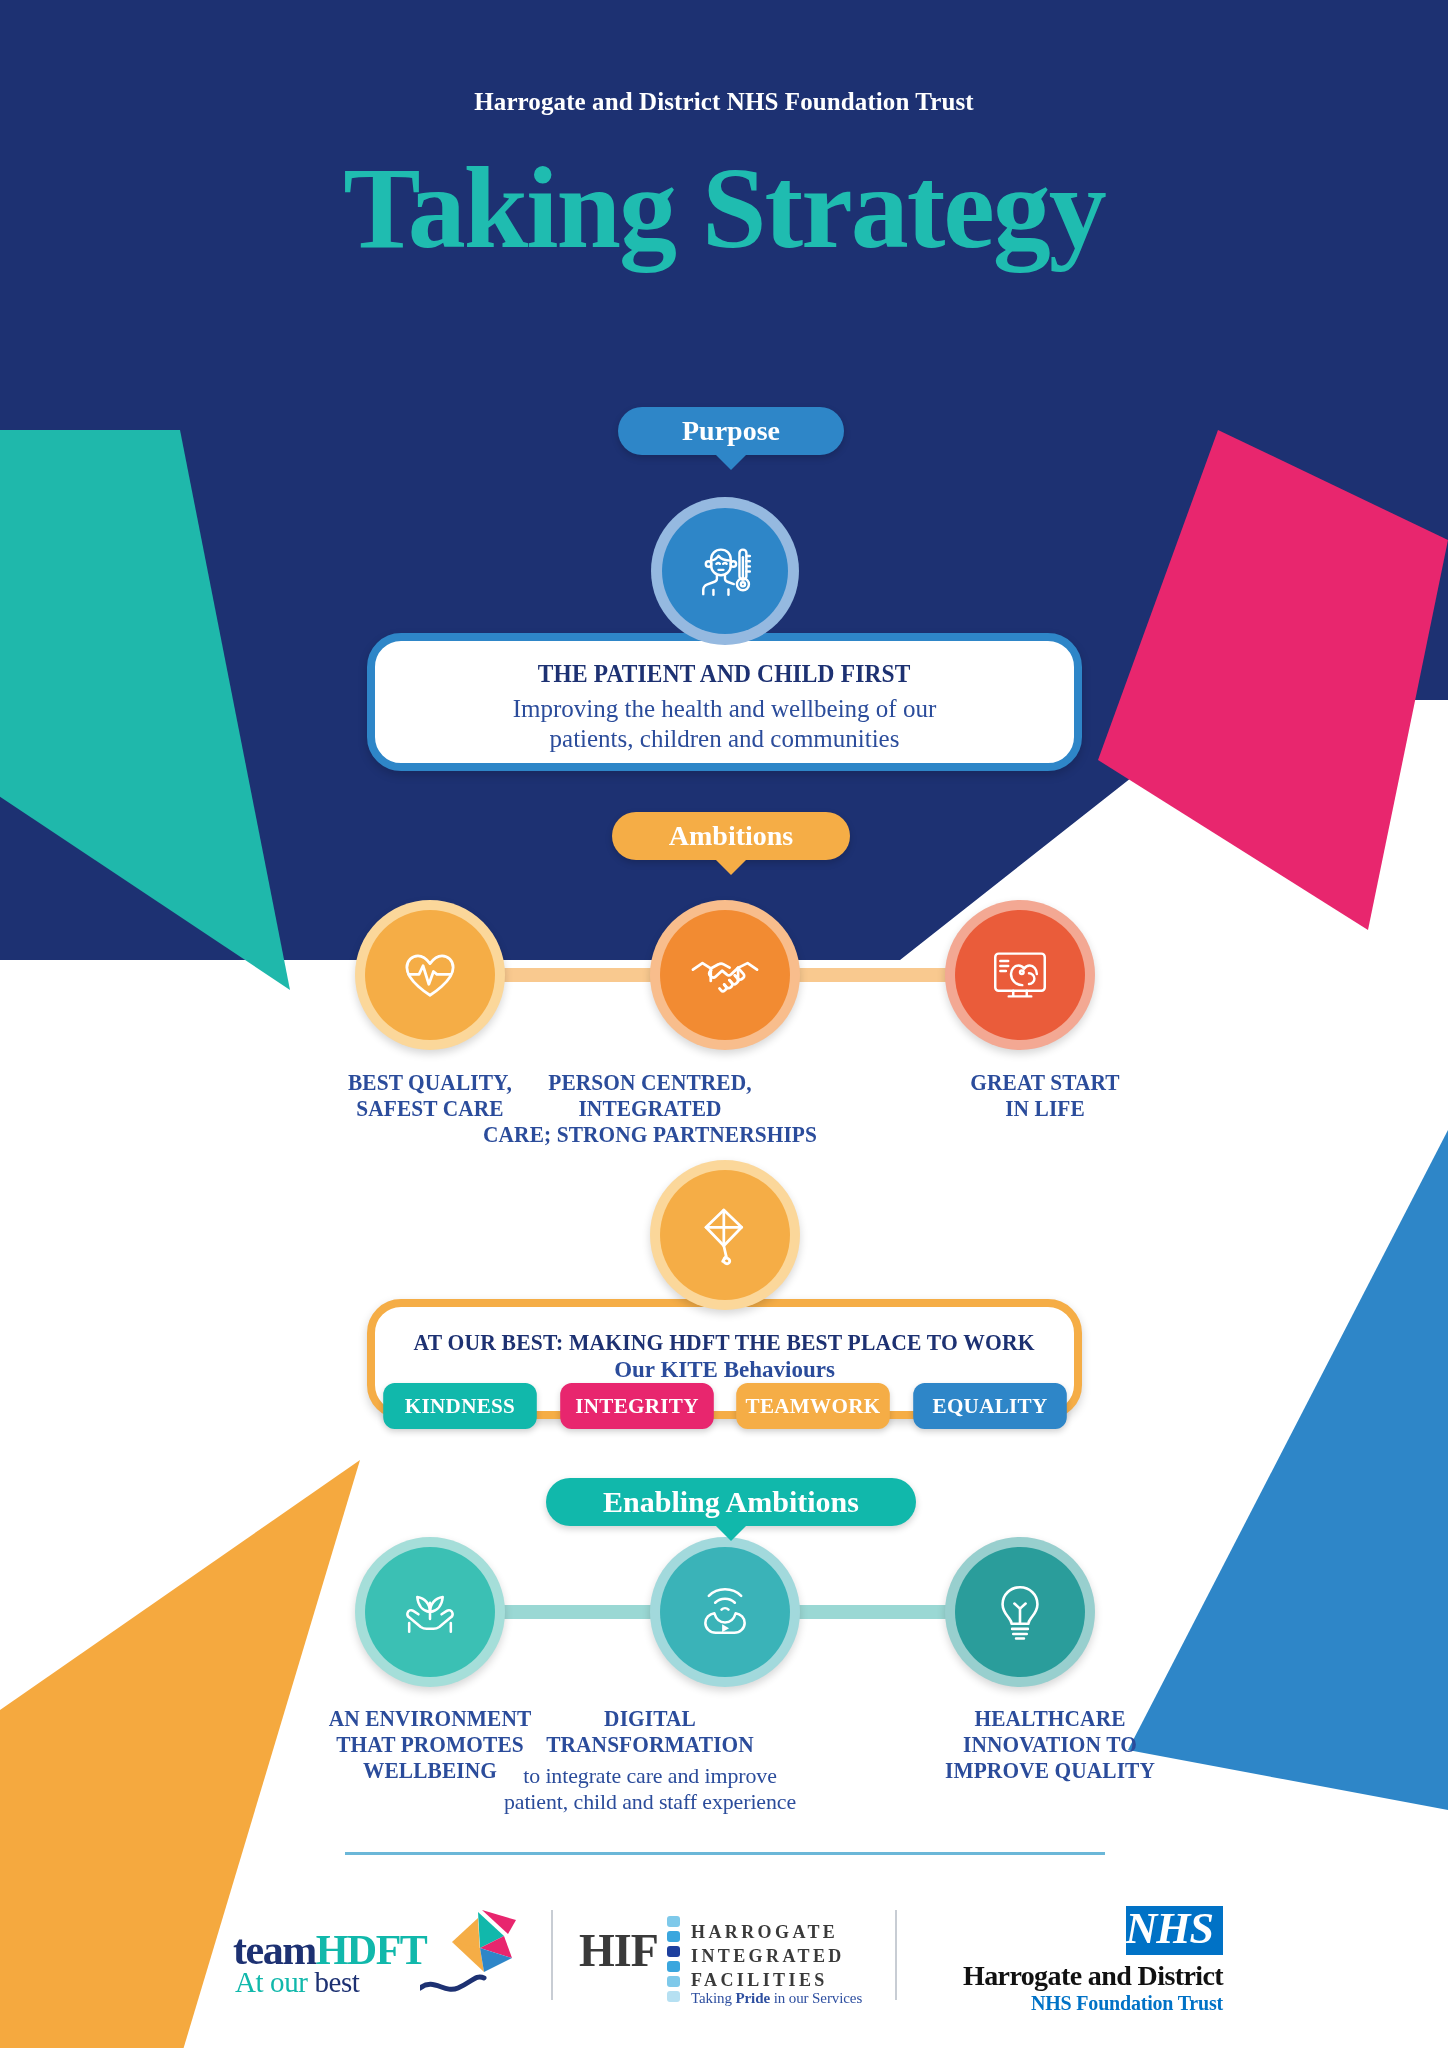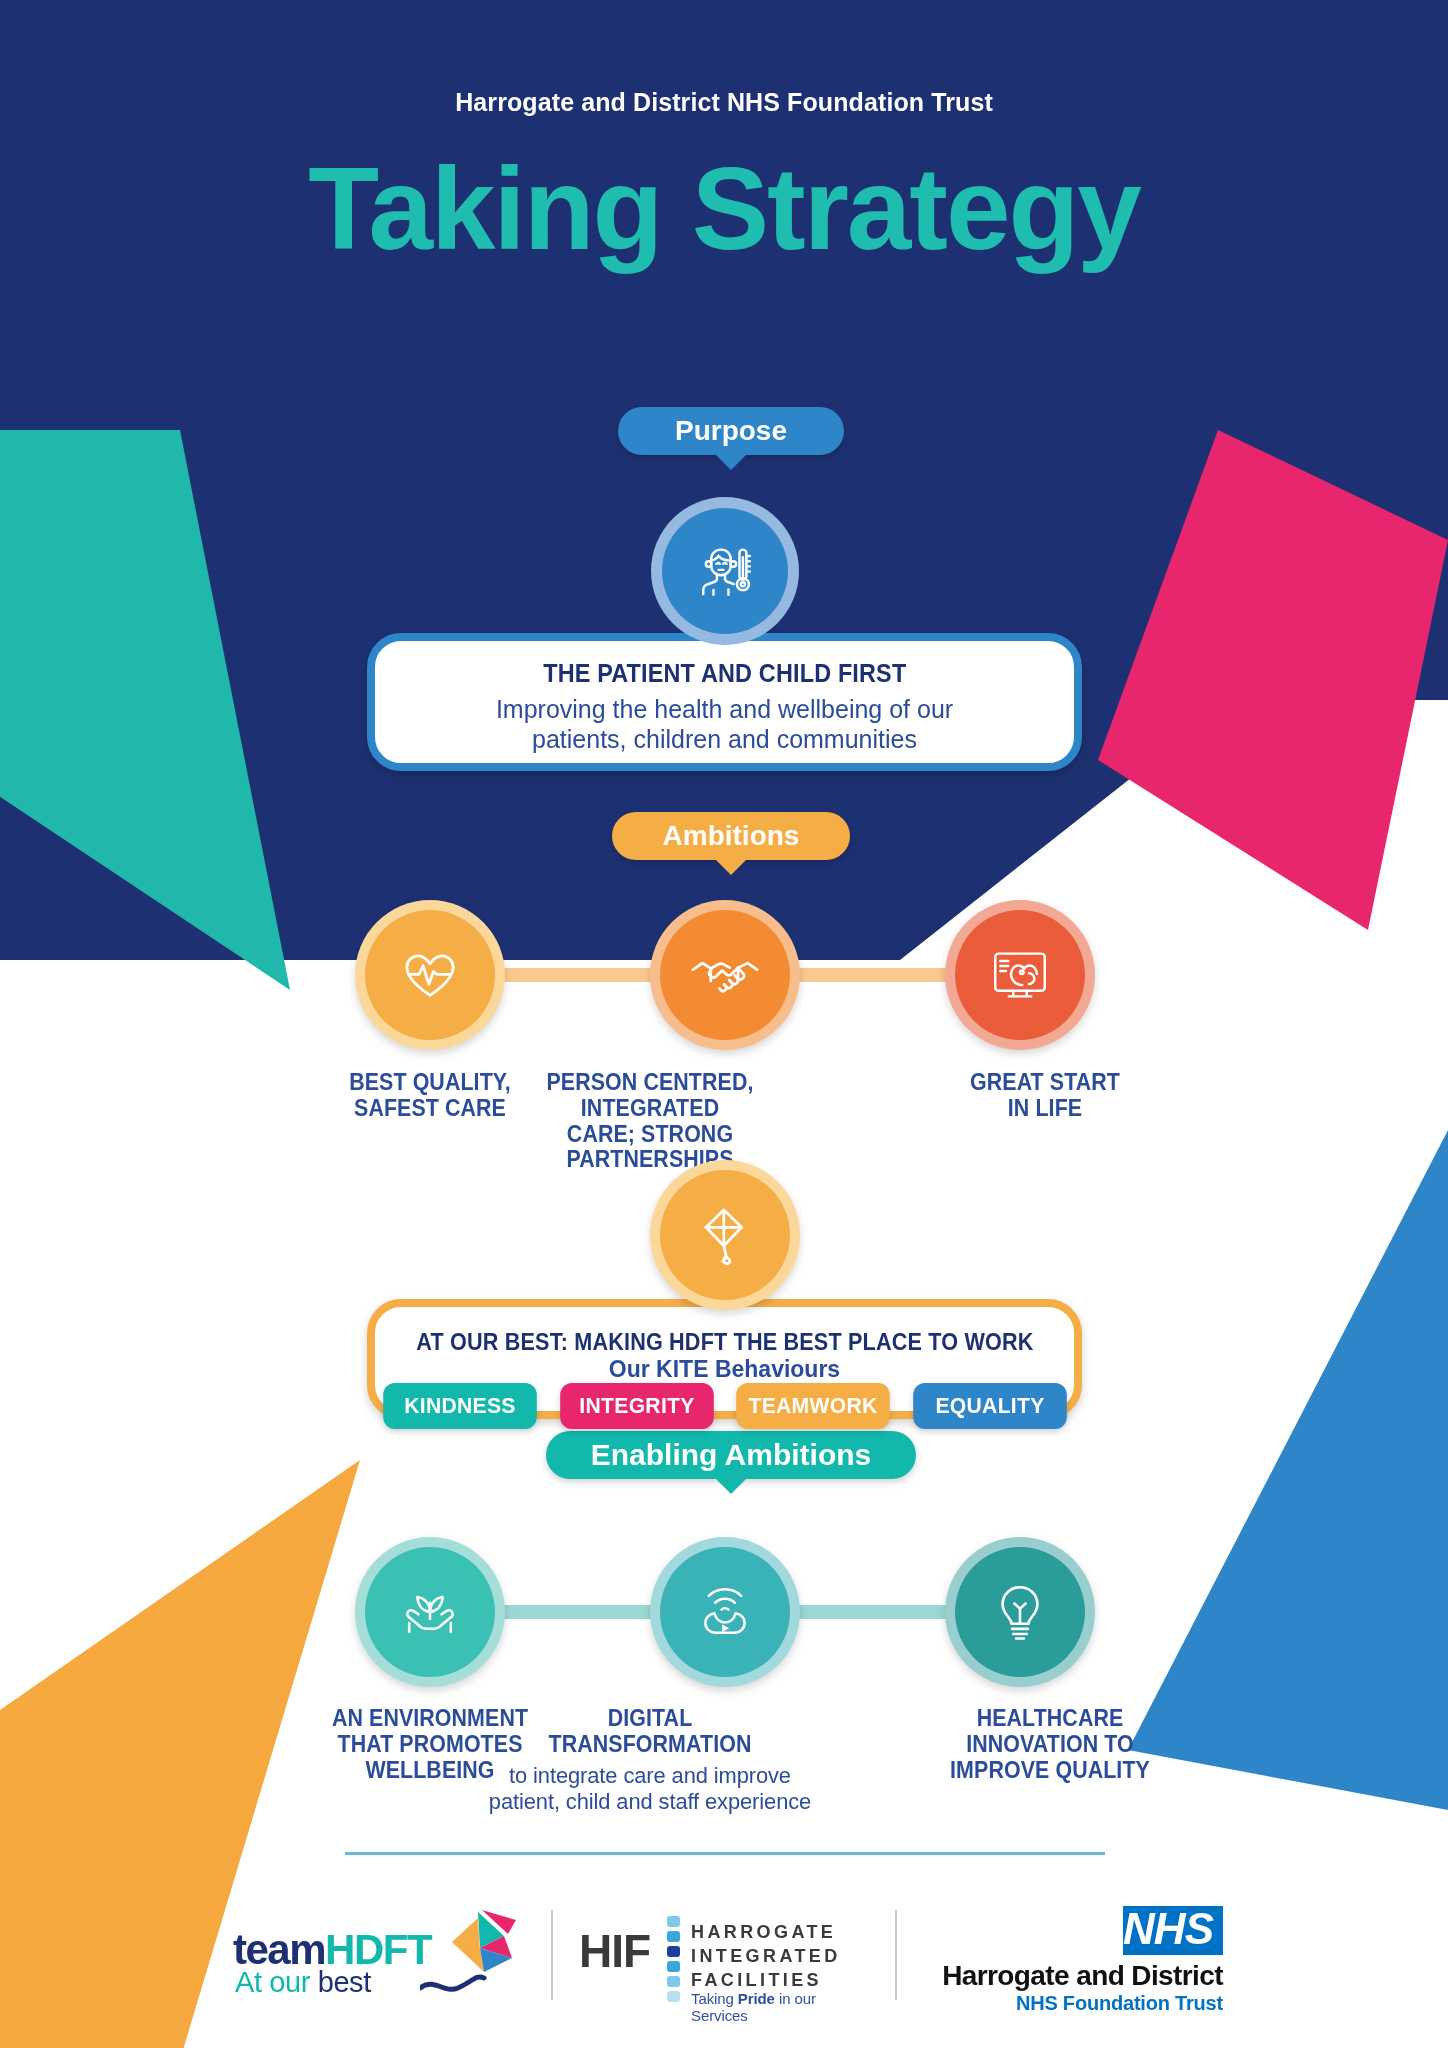--- a/index.html
+++ b/index.html
@@ -13,20 +13,21 @@
     position: relative;
   }
 
   #poster {
     position: absolute;
     inset: 0;
     width: 1448px;
     height: 2048px;
     overflow: hidden;
     background: #ffffff;
+    font-family: Liberation Serif, serif;
   }
 
   
   .bg-navy {
     position: absolute;
     left: 0; top: 0;
     width: 1448px; height: 640px;
     background: #1d3172;
     clip-path: polygon(0 0, 1448px 0, 1448px 480px, 1180px 640px, 0 640px);
   }
@@ -268,21 +269,21 @@
     display: flex; align-items: center; justify-content: center;
     color: #ffffff;
     font-weight: bold;
     font-size: 22px;
     letter-spacing: 0.3px;
     box-shadow: 0 3px 6px rgba(0,0,0,0.17);
     transform: scaleX(0.96);
   }
 
   
-  #enabling-badge { left: 546px; top: 1431px; width: 370px; }
+  #enabling-badge { left: 546px; top: 1478px; width: 370px; }
   #enabling-badge span { font-size: 30px; }
   .conn-en { background: #9ad8d4; top: 1605px; }
 
   
   .footer-rule {
     position: absolute;
     left: 345px; top: 1852px;
     width: 760px; height: 3px;
     background: #6bb7d8;
     z-index: 6;

